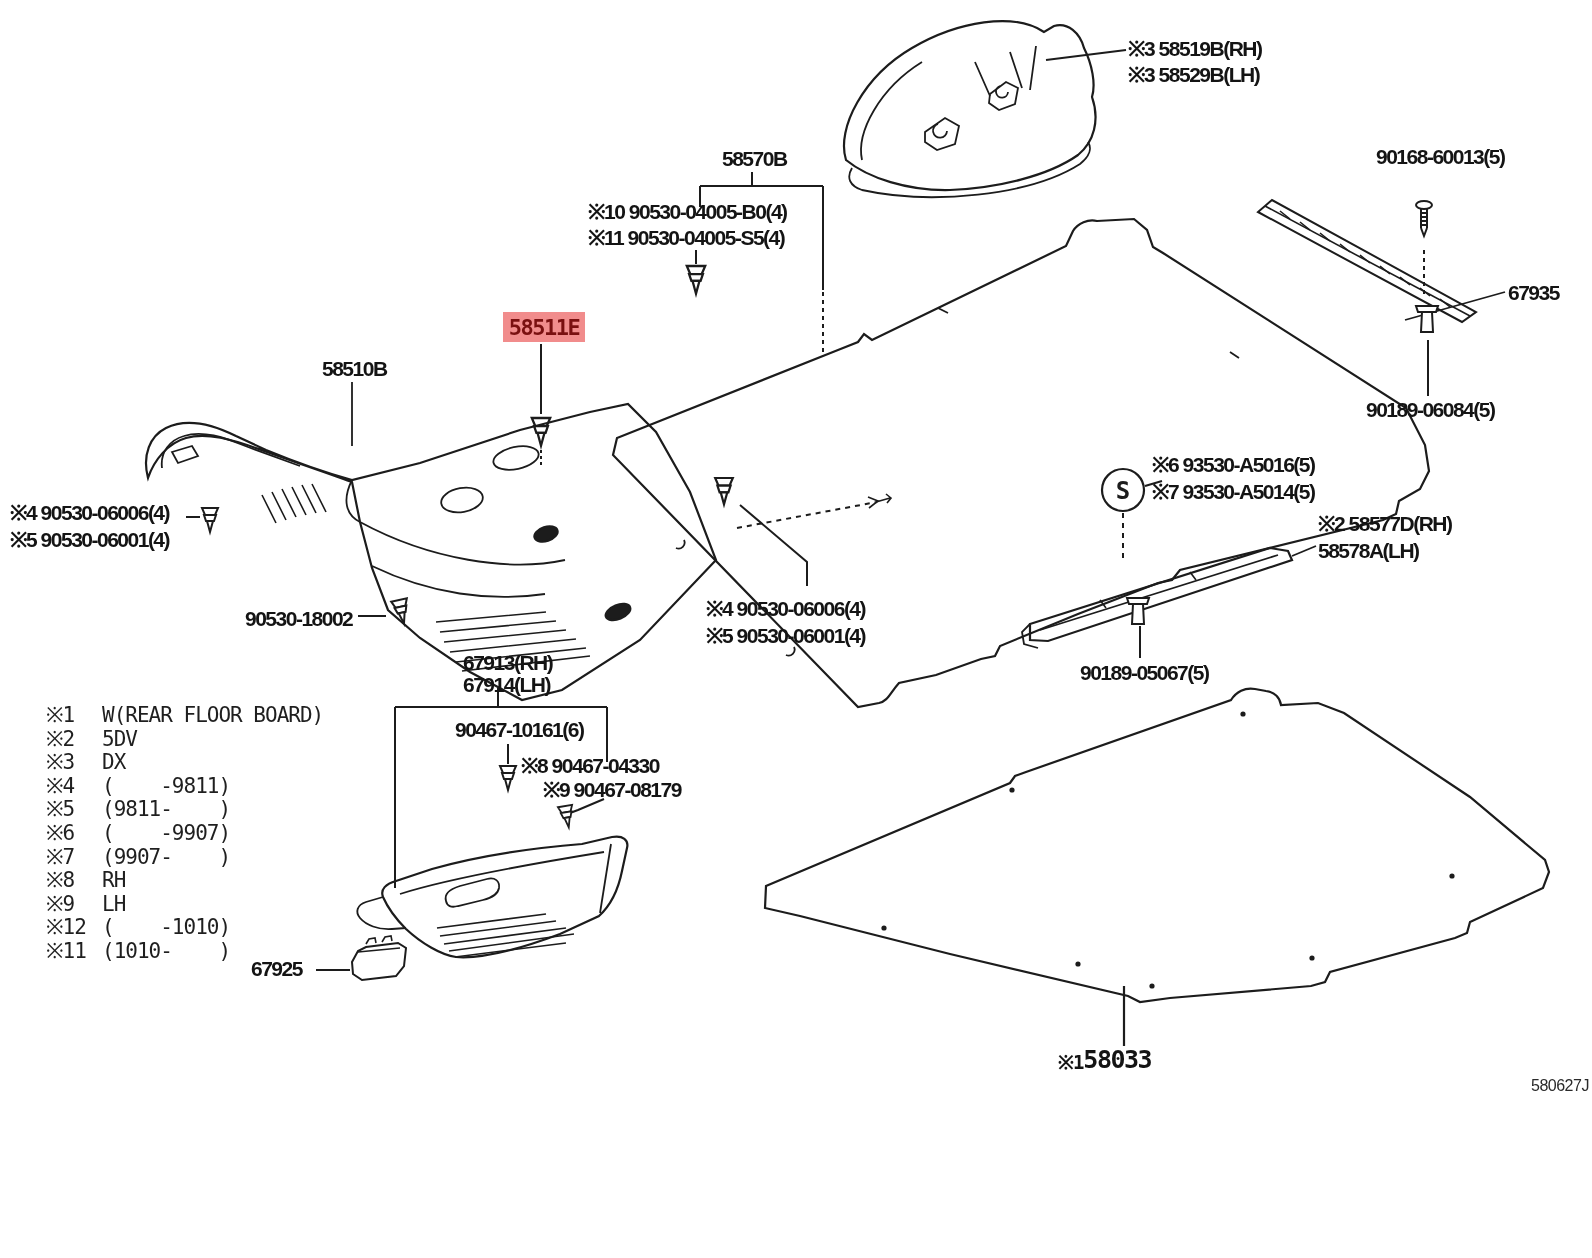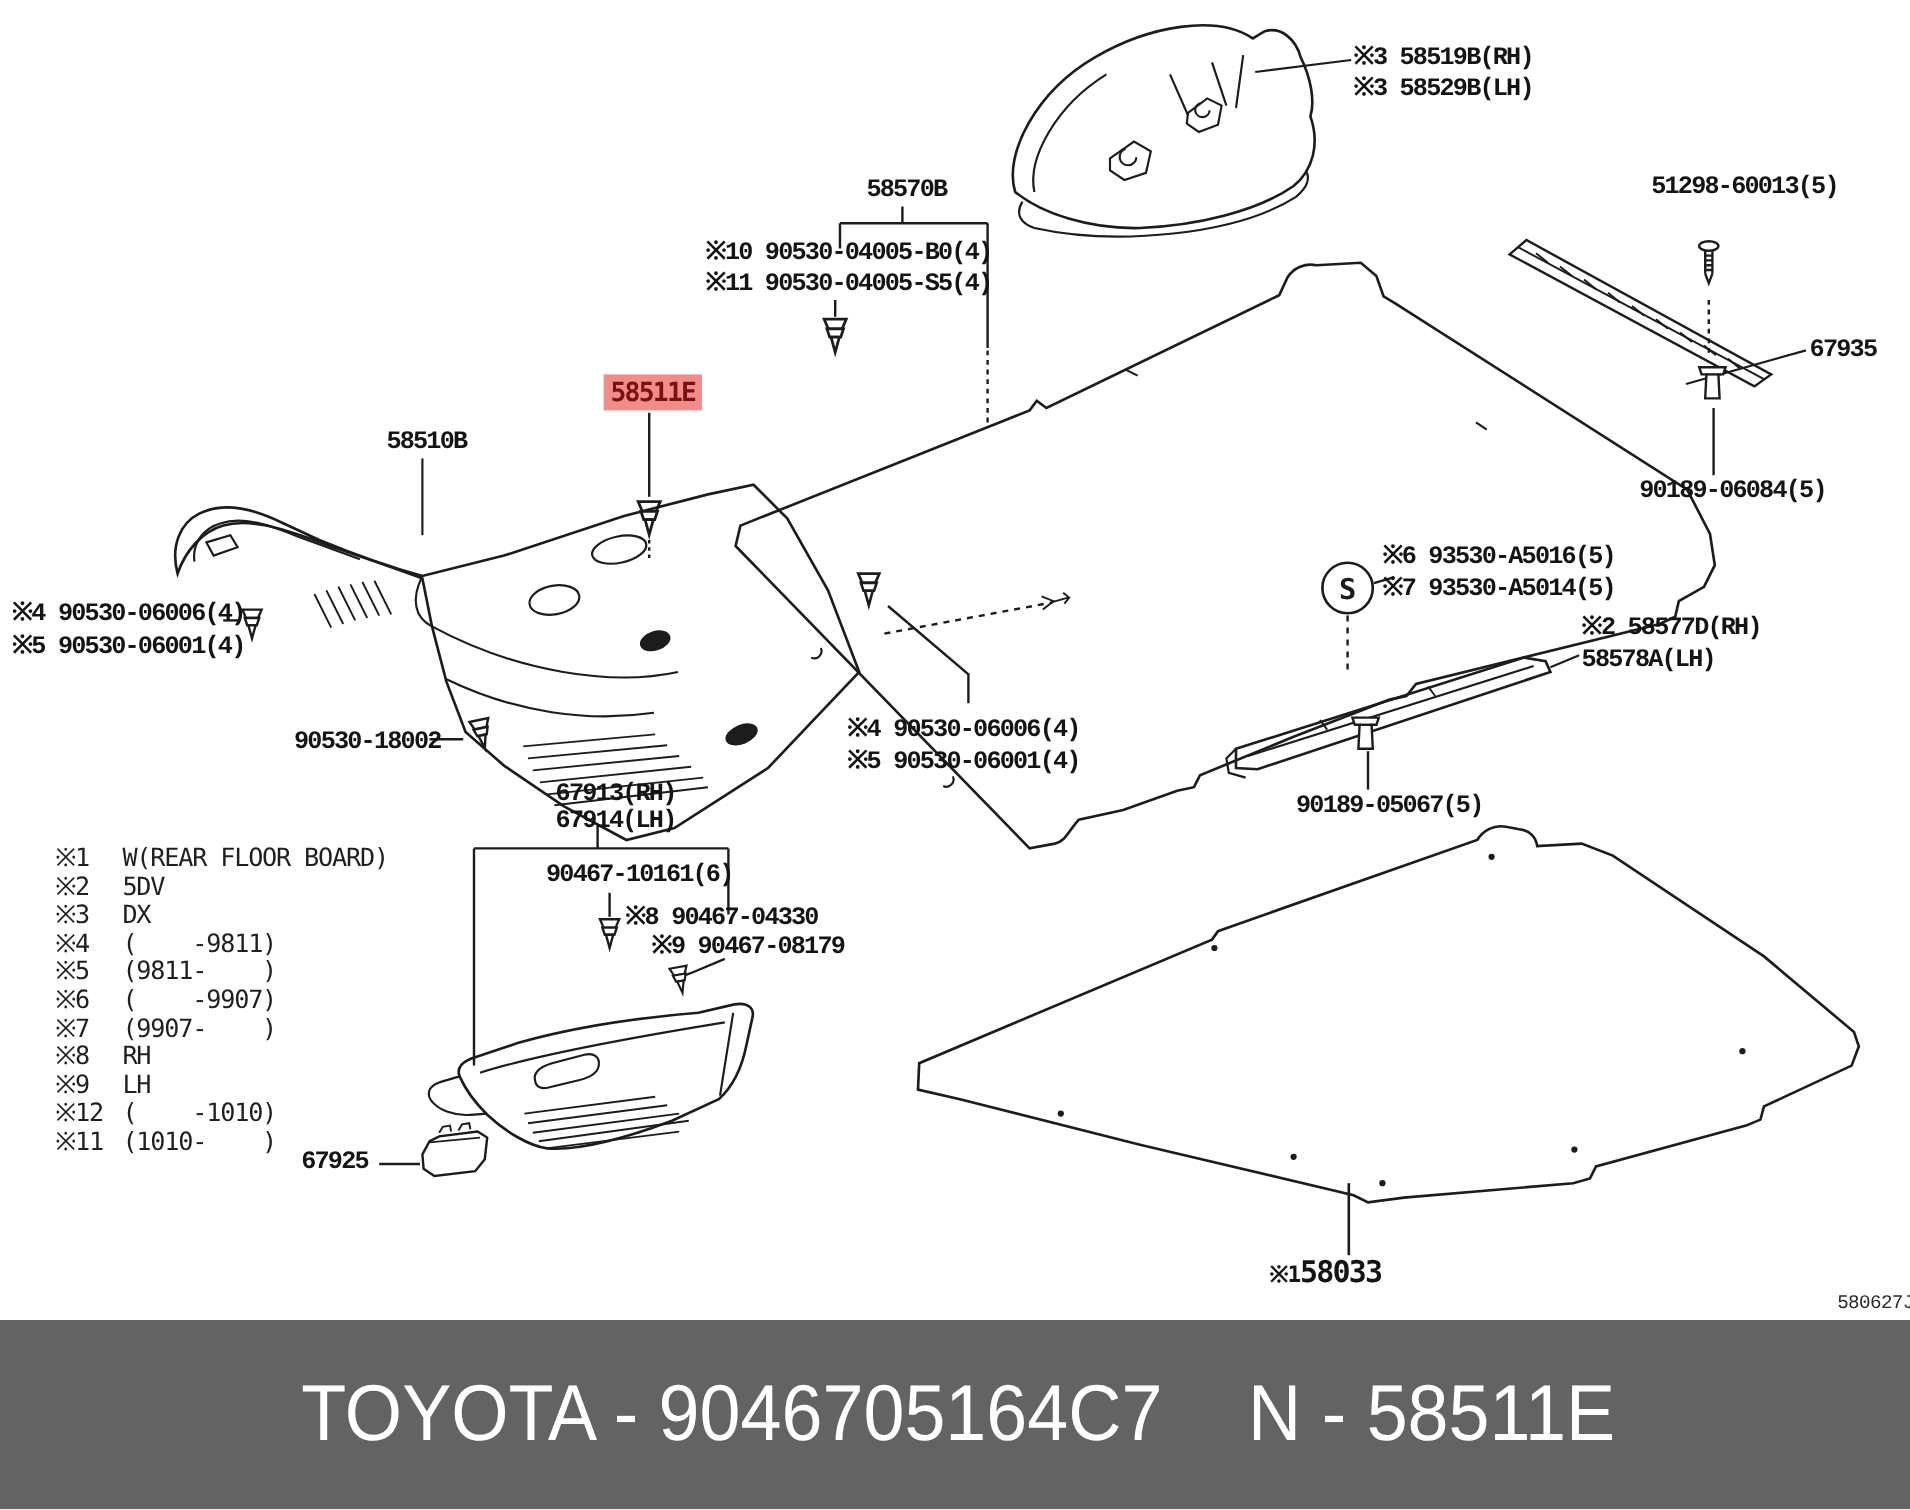--- a/index.html
+++ b/index.html
@@ -1,19 +1,19 @@
 <!DOCTYPE html>
 <html><head>
 <meta charset="utf-8">
 <style>
   html,body{margin:0;padding:0;background:#fff;}
   #stage{position:relative;width:1592px;height:1258px;background:#ffffff;overflow:hidden;
          font-family:"DejaVu Sans Mono",monospace;}
   svg{position:absolute;left:0;top:0;}
-  .plabel{position:absolute;font-family:Liberation Mono, monospace;font-weight:bold;
+  .plabel{position:absolute;font-family:Liberation Sans, sans-serif;font-weight:bold;
           font-size:21px;letter-spacing:-1.5px;color:#141414;white-space:pre;line-height:1;}
   .plabel.sm{font-size:16px;font-weight:normal;letter-spacing:-0.5px;color:#2a2a2a;margin-left:25px;}
   .hlbox{position:absolute;left:503px;top:312px;width:82px;height:30px;display:flex;
          align-items:center;justify-content:center;}
   .hlbox span{font-family:"DejaVu Sans Mono",monospace;font-weight:bold;font-size:22px;
          letter-spacing:-1.5px;}
   .legend{position:absolute;left:46px;top:704px;}
   .legend-row{display:flex;height:23.6px;font-family:"DejaVu Sans Mono",monospace;
          font-size:21px;letter-spacing:-1px;color:#1f1f1f;white-space:pre;line-height:1.05;}
   .legend-ref{width:56px;flex:0 0 56px;}
@@ -167,21 +167,21 @@
         <circle cx="1312" cy="958" r="2.6"></circle>
           <circle cx="1152" cy="986" r="2.6"></circle>
         <circle cx="1078" cy="964" r="2.6"></circle>
       </g>
       <path d="M1124,1046 V986"></path>
     </g>
   </svg>
 
   <div class="plabel" style="left:1128px;top:38px">※3 58519B(RH)</div>
   <div class="plabel" style="left:1128px;top:64px">※3 58529B(LH)</div>
-  <div class="plabel" style="left:1376px;top:146px">51298-60013(5)</div>
+  <div class="plabel" style="left:1376px;top:146px">90168-60013(5)</div>
   <div class="plabel" style="left:722px;top:148px">58570B</div>
   <div class="plabel" style="left:588px;top:201px">※10 90530-04005-B0(4)</div>
   <div class="plabel" style="left:588px;top:227px">※11 90530-04005-S5(4)</div>
   <div class="plabel" style="left:1508px;top:282px">67935</div>
 
   <div class="hlbox" id="hl" style="background: rgb(241, 140, 140);">
     <span style="color: rgb(122, 16, 16);">58511E</span>
   </div>
 
   <div class="plabel" style="left:322px;top:358px">58510B</div>
@@ -217,18 +217,14 @@
       <div class="legend-row"><span class="legend-ref">※4</span><span>(    -9811)</span></div>
       <div class="legend-row"><span class="legend-ref">※5</span><span>(9811-    )</span></div>
       <div class="legend-row"><span class="legend-ref">※6</span><span>(    -9907)</span></div>
       <div class="legend-row"><span class="legend-ref">※7</span><span>(9907-    )</span></div>
       <div class="legend-row"><span class="legend-ref">※8</span><span>RH</span></div>
       <div class="legend-row"><span class="legend-ref">※9</span><span>LH</span></div>
       <div class="legend-row"><span class="legend-ref">※12</span><span>(    -1010)</span></div>
       <div class="legend-row"><span class="legend-ref">※11</span><span>(1010-    )</span></div>
     </div>
 
-  <div class="footer" id="footer" style="background: rgb(99, 99, 99);">
-    <span class="ftext" style="left:251px">TOYOTA - 9046705164C7</span>
-    <span class="ftext" style="left:1040px">N - 58511E</span>
-  </div>
 
 </div>
 
 </body></html>

